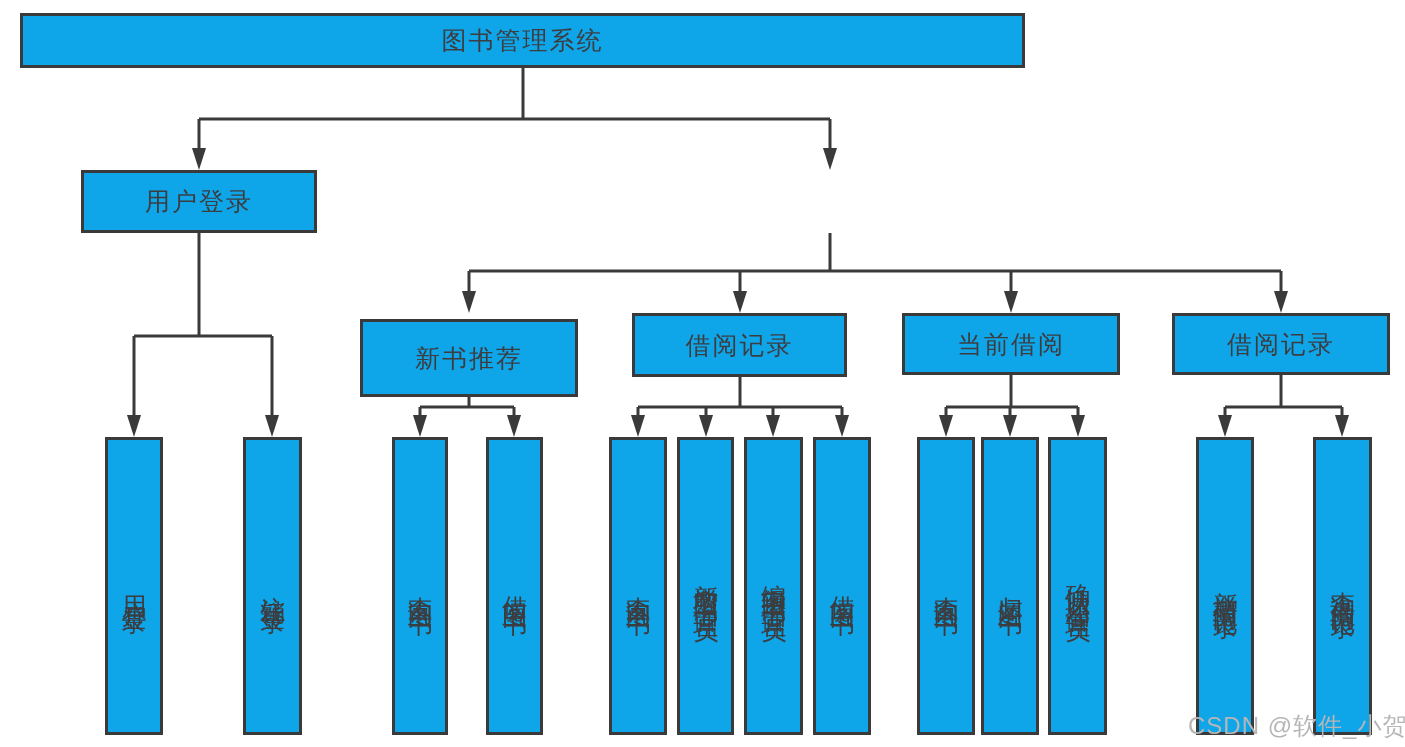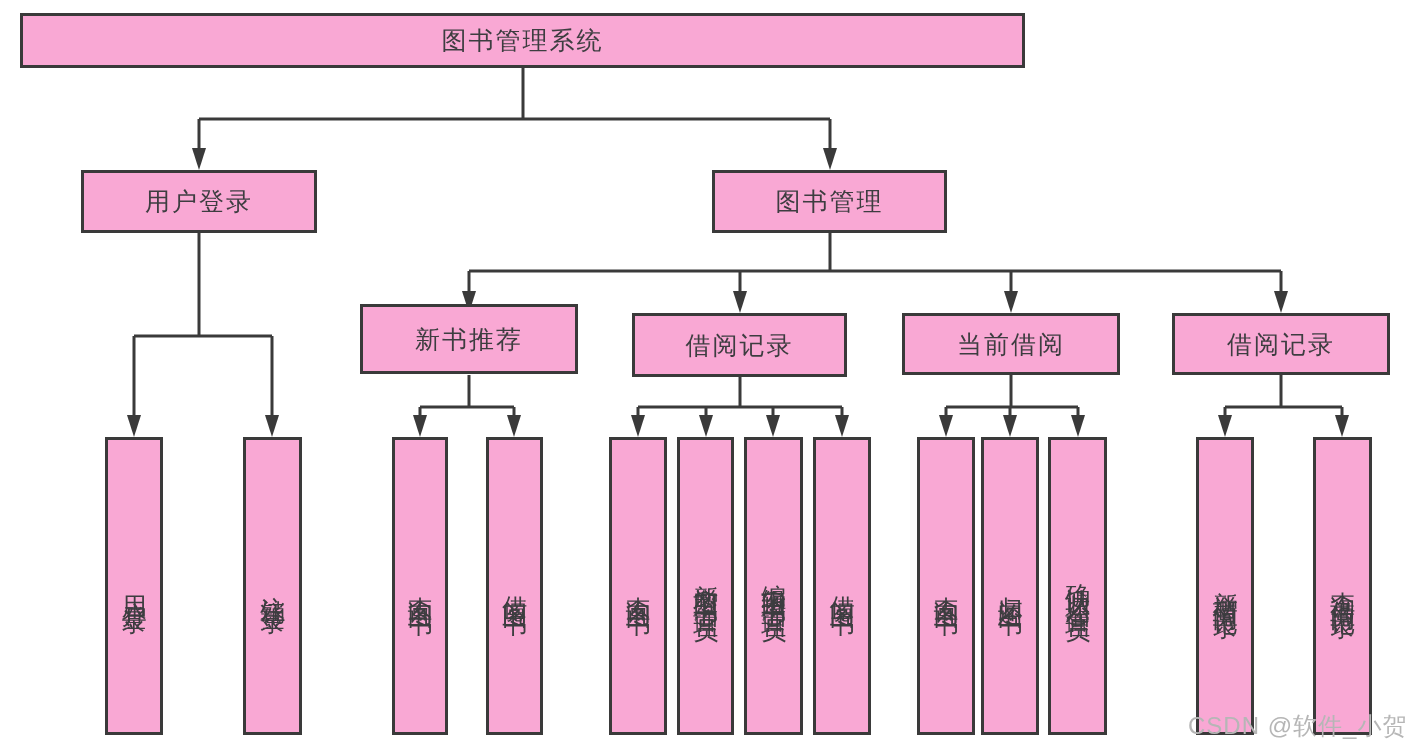--- a/index.html
+++ b/index.html
@@ -14,21 +14,21 @@
   .connectors {
     position: absolute;
     left: 0; top: 0;
     width: 1405px; height: 747px;
     z-index: 1;
   }
   .node {
     position: absolute;
     box-sizing: border-box;
     border: 3px solid #3a3a3a;
-    background: #f9a8d4;
+    background: #0ea5e9;
     display: flex;
     align-items: center;
     justify-content: center;
     z-index: 2;
     color: #3d3d40;
   }
   .node.h .label {
     font-size: 25px;
     letter-spacing: 2px;
     white-space: nowrap;
@@ -97,25 +97,22 @@
     </g>
   </svg>
 
   <div class="node h" style="left:20px;top:13px;width:1005px;height:55px">
     <span class="label">图书管理系统</span>
   </div>
 
   <div class="node h" style="left:81px;top:170px;width:236px;height:63px">
     <span class="label">用户登录</span>
   </div>
-  <div class="node h" style="left:712px;top:170px;width:235px;height:63px">
-    <span class="label">图书管理</span>
-  </div>
 
-  <div class="node h" style="left:360px;top:304px;width:218px;height:70px">
+  <div class="node h" style="left:360px;top:319px;width:218px;height:78px">
     <span class="label">新书推荐</span>
   </div>
   <div class="node h" style="left:632px;top:313px;width:215px;height:64px">
     <span class="label">借阅记录</span>
   </div>
   <div class="node h" style="left:902px;top:313px;width:218px;height:62px">
     <span class="label">当前借阅</span>
   </div>
   <div class="node h" style="left:1172px;top:313px;width:218px;height:62px">
     <span class="label">借阅记录</span>

